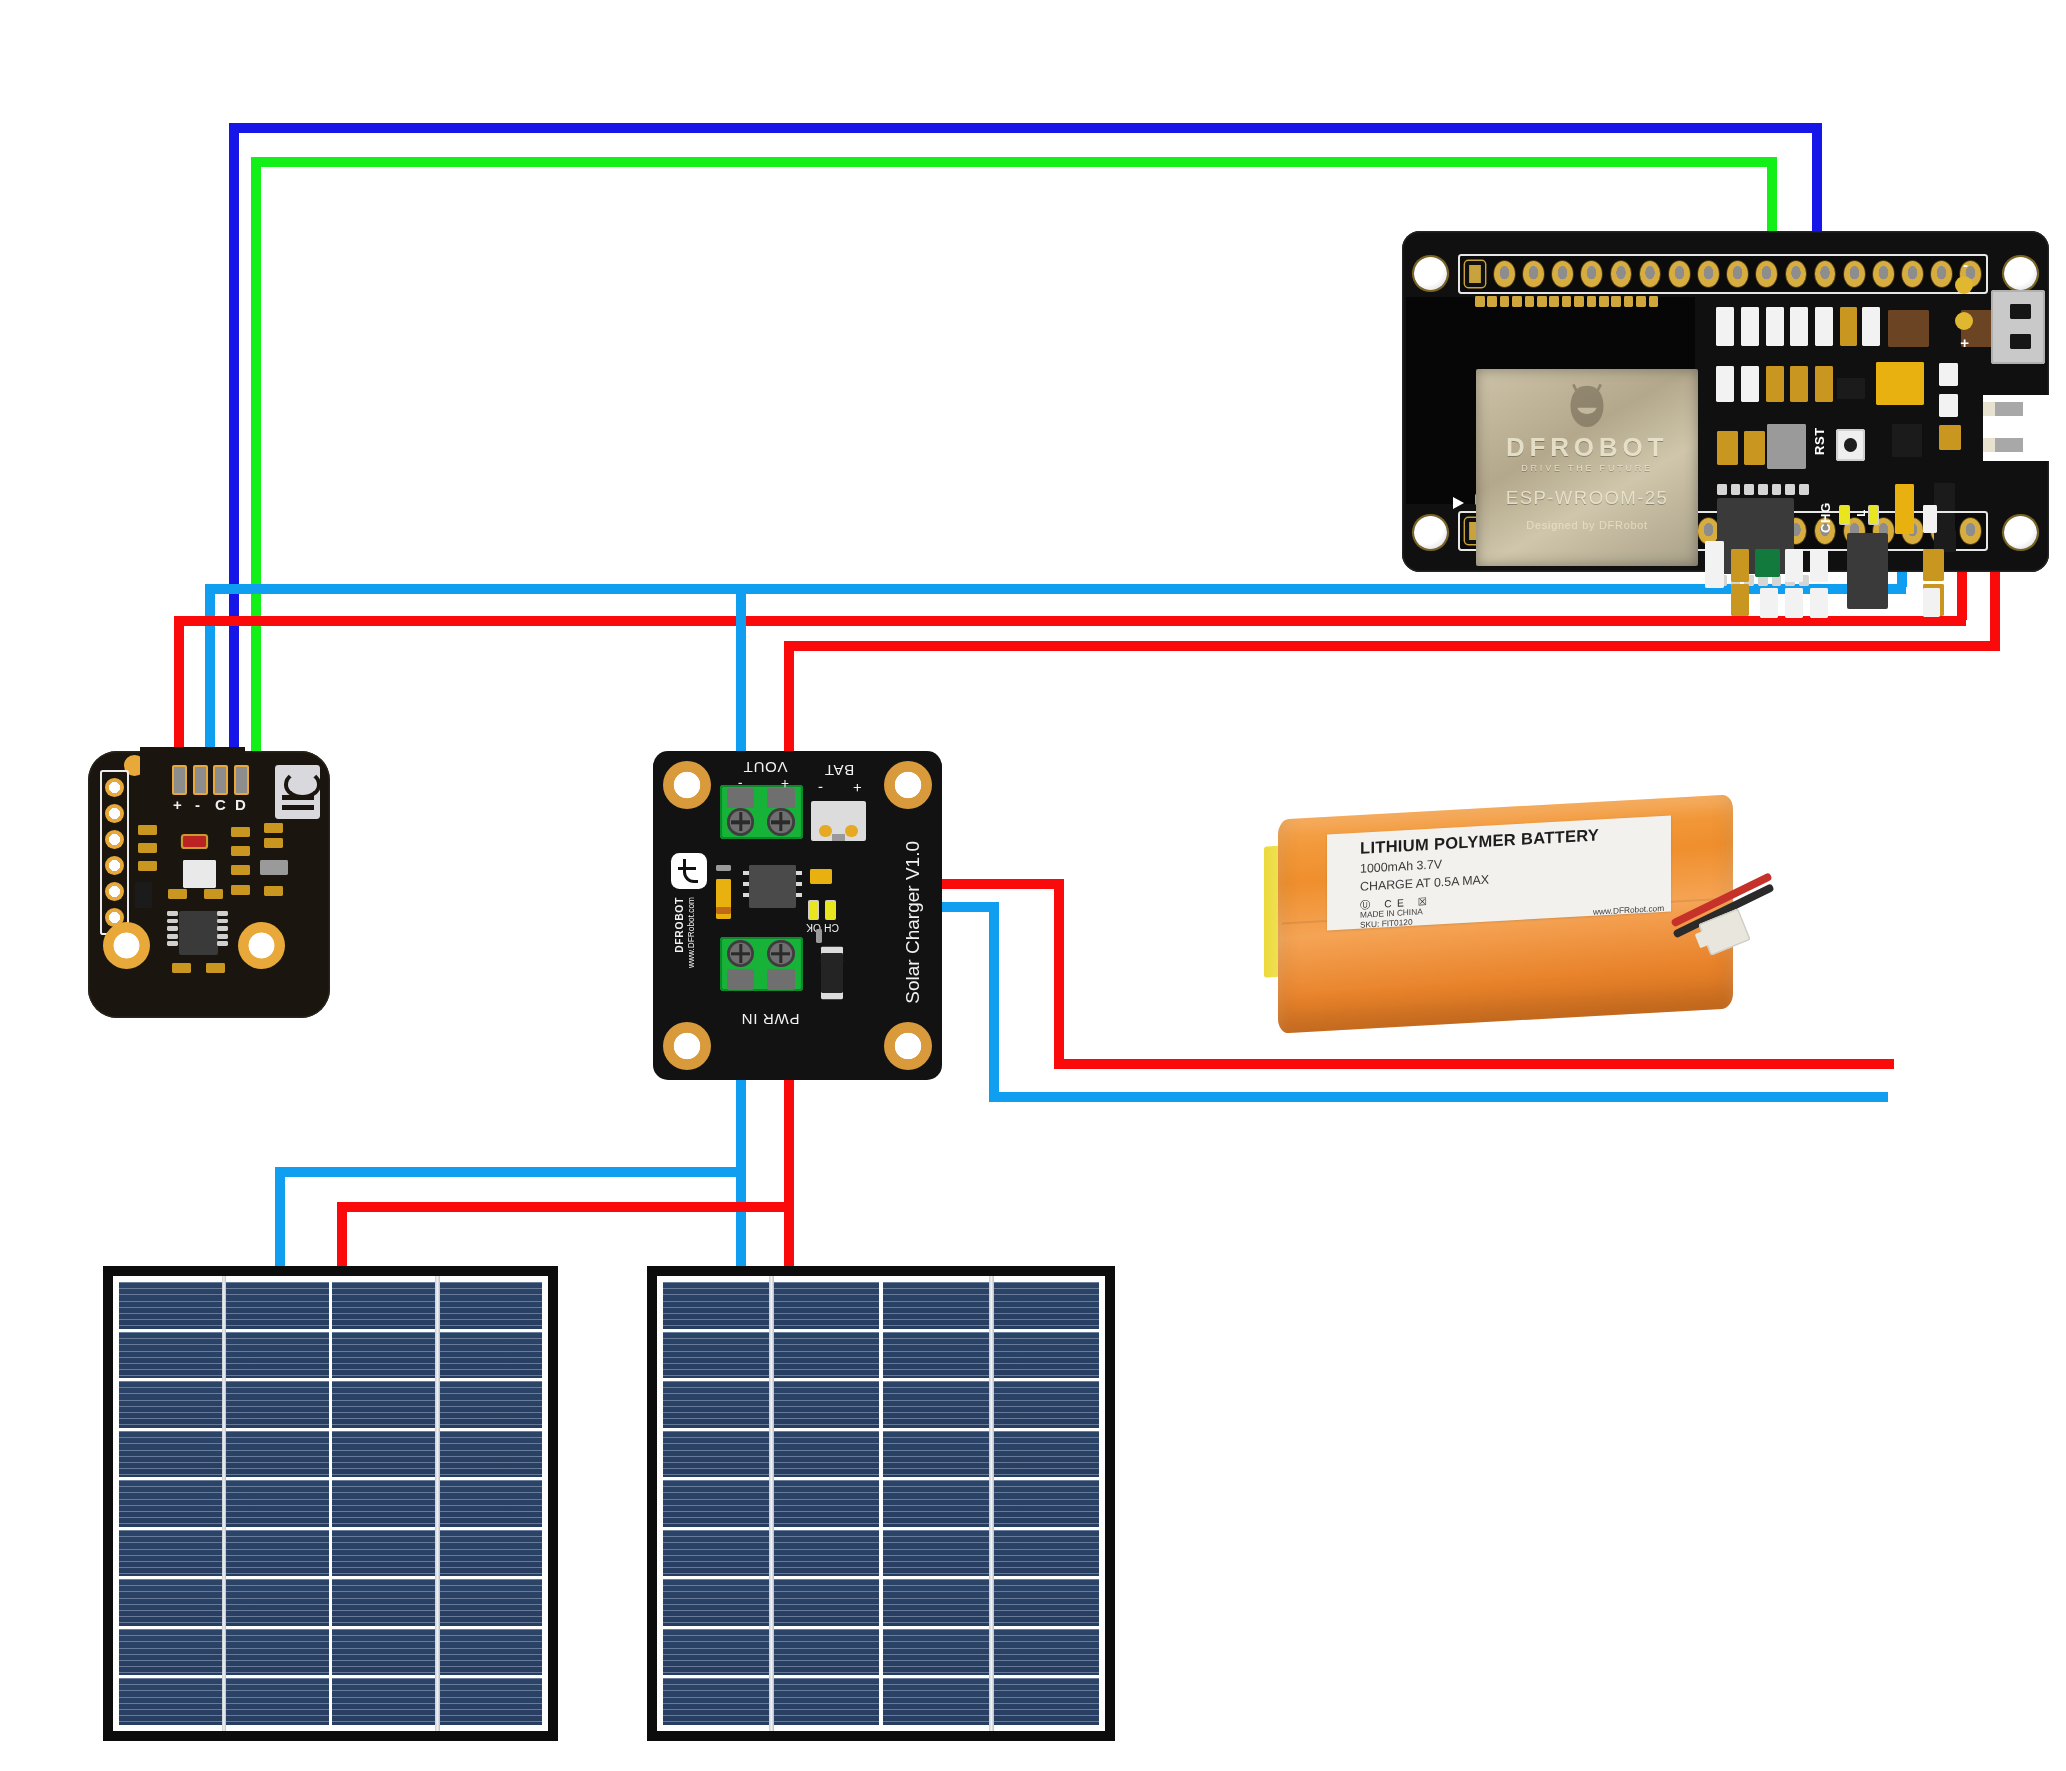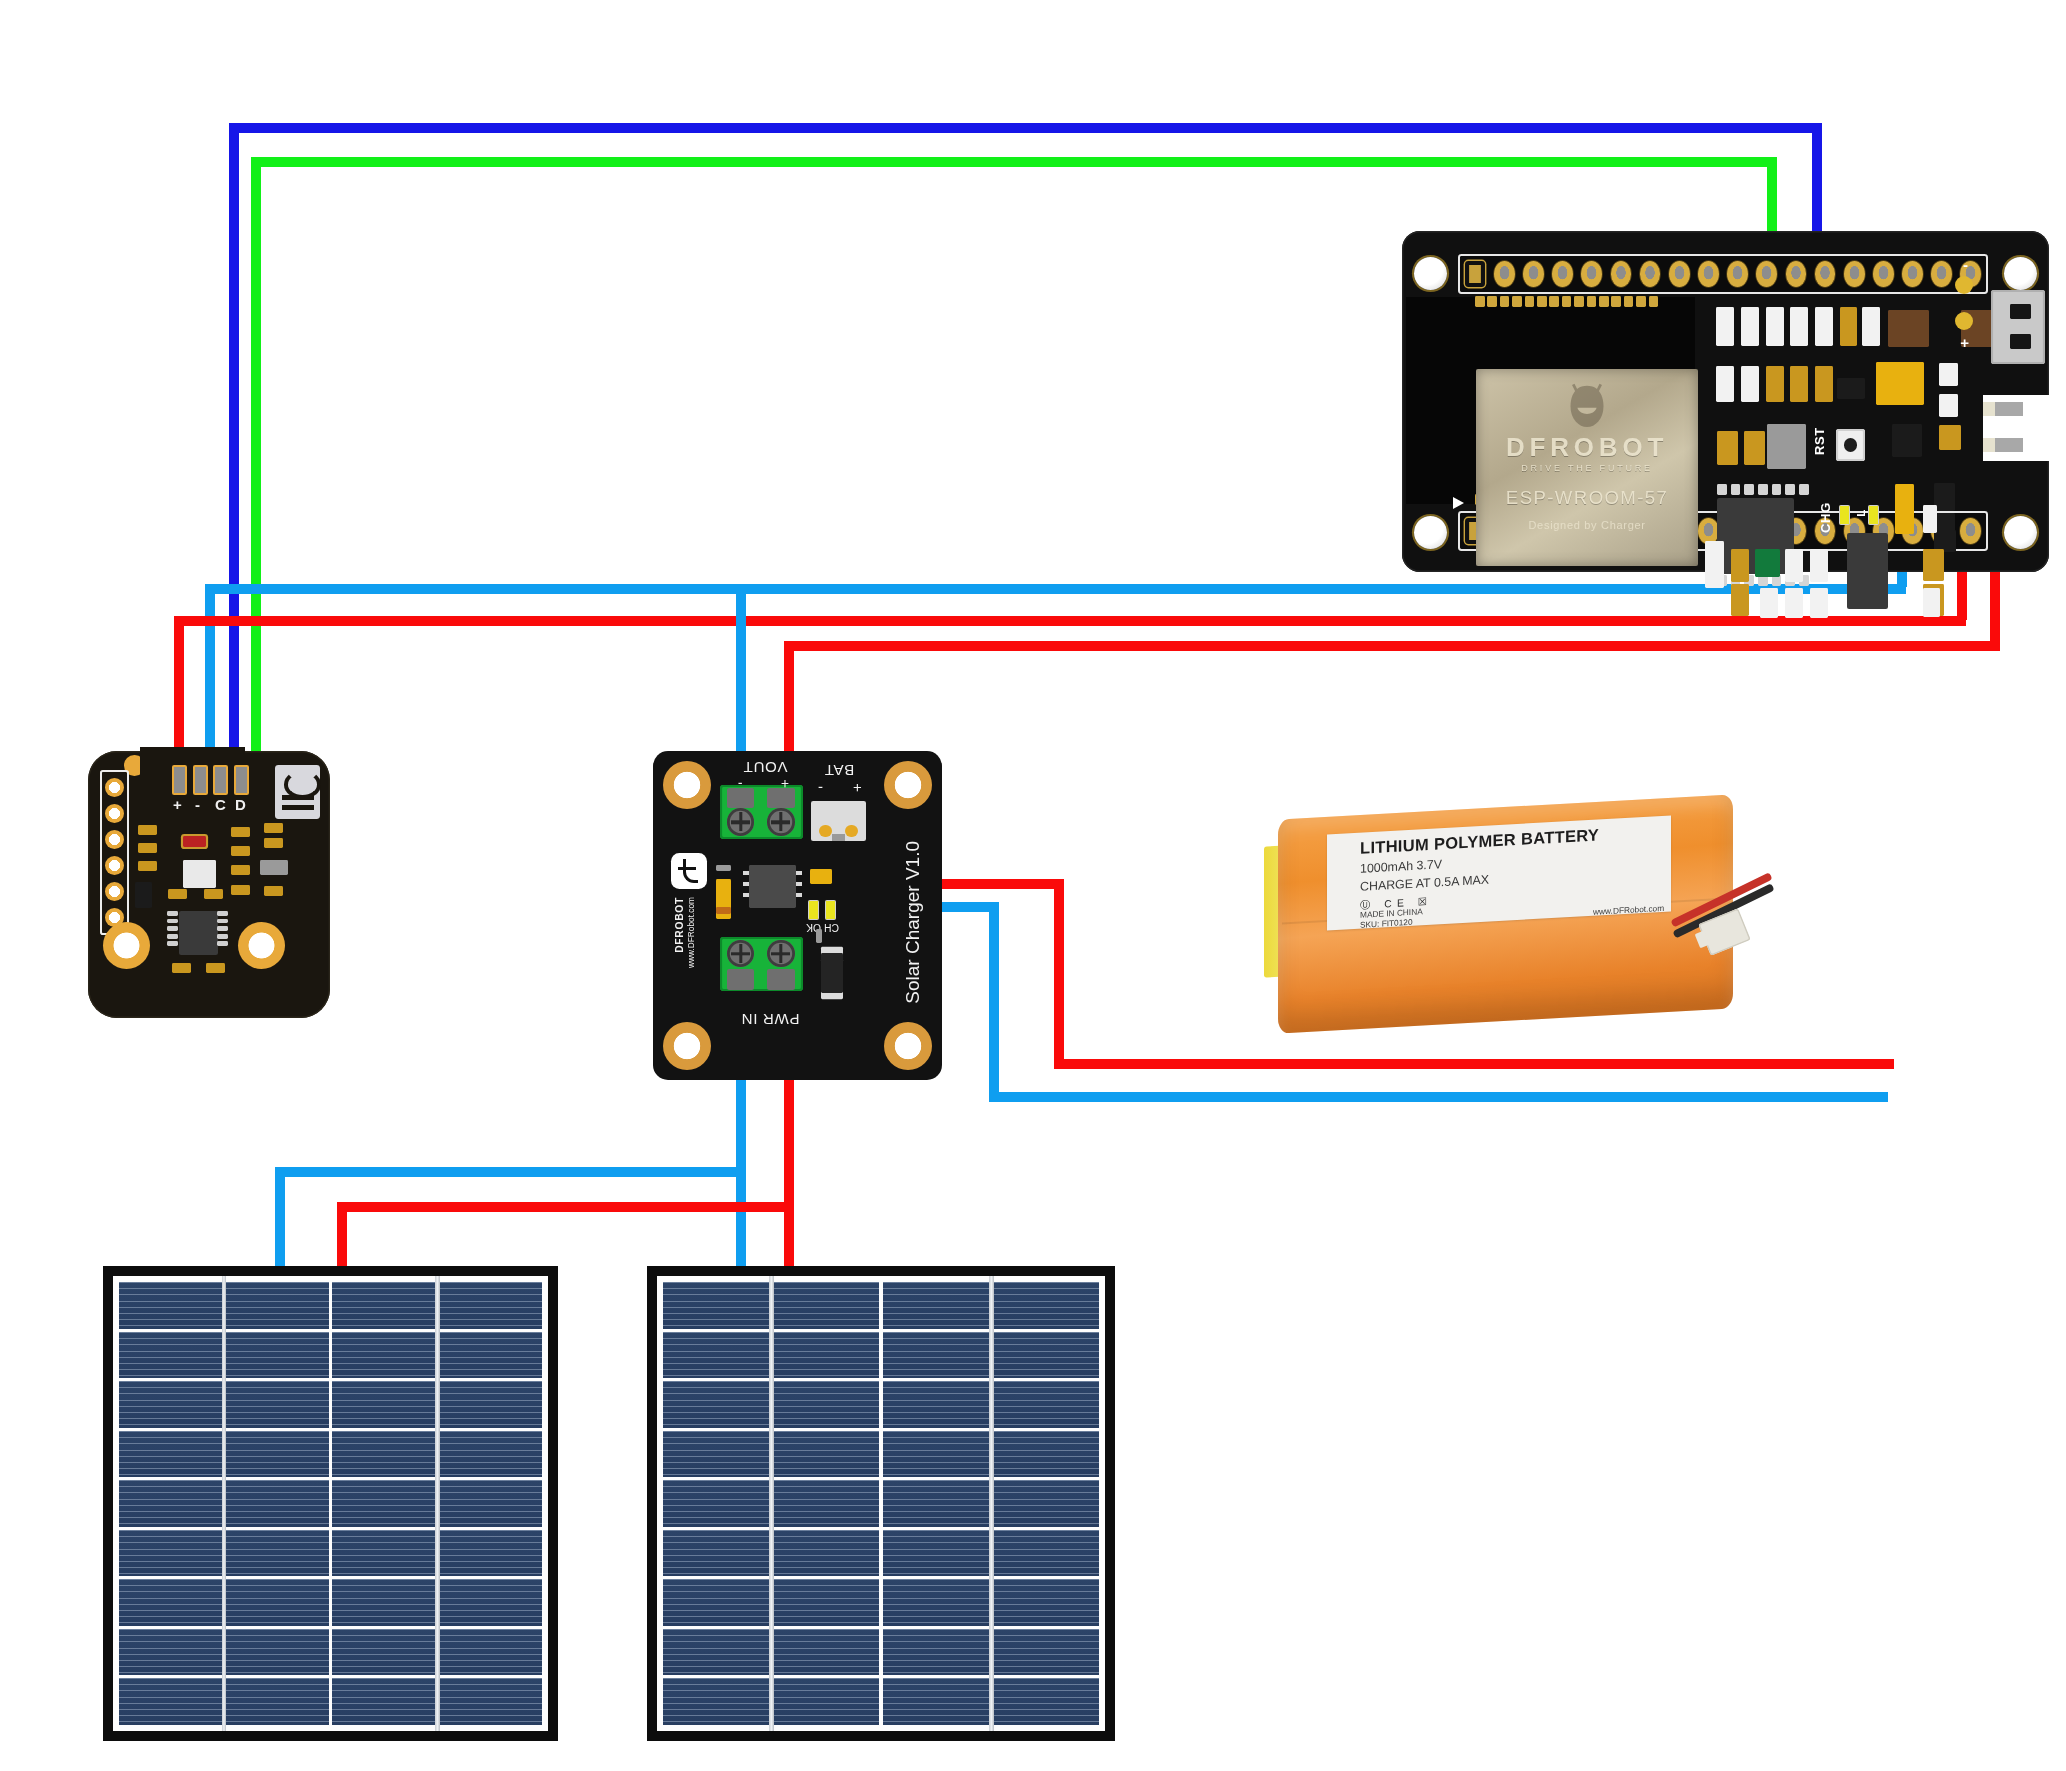--- a/index.html
+++ b/index.html
@@ -292,22 +292,22 @@
           <i></i>
         </div>
       <div id="shield">
         <svg class="bug" viewBox="0 0 64 72">
           <path d="M12 6 L20 22 M52 6 L44 22" stroke="#6e6450" stroke-width="4" fill="none"></path>
           <path d="M32 8 C14 8 8 24 8 38 C8 56 20 68 32 68 C44 68 56 56 56 38 C56 24 50 8 32 8 Z" fill="#6e6450"></path>
           <path d="M18 40 C22 52 42 52 46 40 Z" fill="#cdc3a8"></path>
         </svg>
         <div class="t1">DFROBOT</div>
         <div class="t2">DRIVE THE FUTURE</div>
-        <div class="t3">ESP-WROOM-57</div>
-        <div class="t4">Designed by Charger</div>
+        <div class="t3">ESP-WROOM-25</div>
+        <div class="t4">Designed by DFRobot</div>
       </div>
     </div>
 
     <div>
       <div class="smd" style="left:314px;top:76px;width:18px;height:39px;"></div>
       <div class="smd" style="left:339px;top:76px;width:18px;height:39px;"></div>
       <div class="smd" style="left:364px;top:76px;width:18px;height:39px;"></div>
       <div class="smd" style="left:388px;top:76px;width:18px;height:39px;"></div>
       <div class="smd" style="left:413px;top:76px;width:18px;height:39px;"></div>
       <div class="smd gold" style="left:438px;top:76px;width:16.5px;height:39px;"></div>

